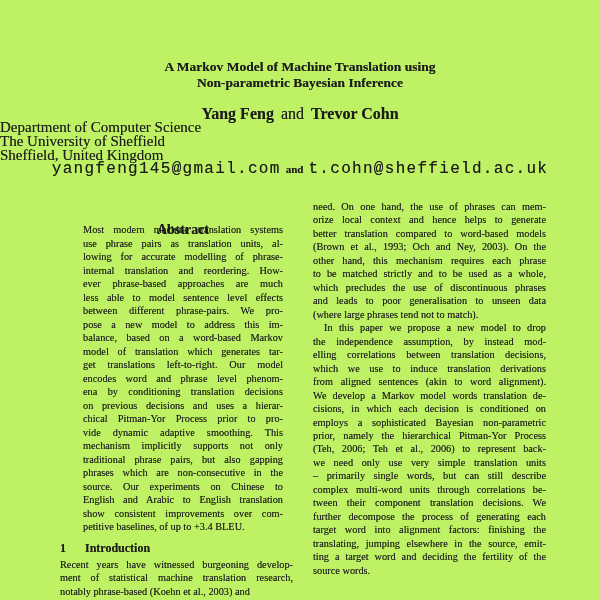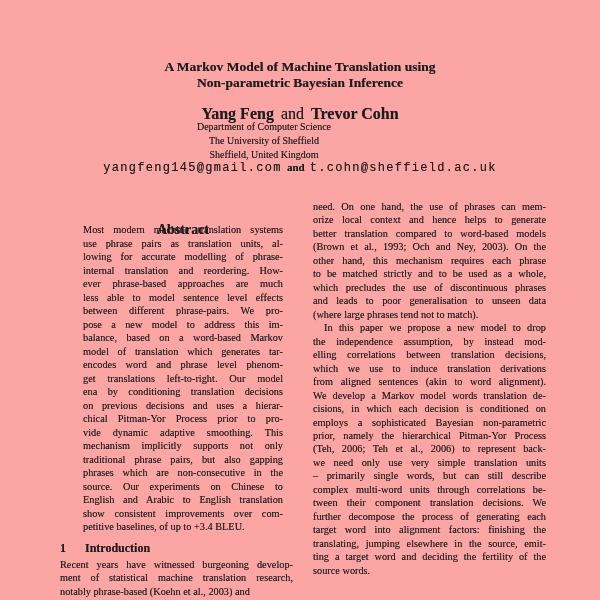--- a/index.html
+++ b/index.html
@@ -1,19 +1,19 @@
 <!DOCTYPE html>
 <html><head>
 <meta charset="utf-8">
 <style>
   html,body{margin:0;padding:0;background:#e8e8e8;}
   #page{
     position:relative;
     width:600px;height:600px;
-    background:#fca5a5;
+    background:#bef264;
     overflow:hidden;
     font-family:"Liberation Serif", serif;
     color:#1c1c1c;
     text-shadow:0 0 .5px rgba(20,20,20,.55);
   }
   
   .title-block{
     position:absolute;left:0;top:59px;width:600px;
     text-align:center;
   }
@@ -21,29 +21,29 @@
     font-weight:bold;font-size:13.5px;line-height:16px;
   }
   .authors-line{
     position:absolute;left:0;top:105px;width:600px;
     text-align:center;font-size:16px;
   }
   .authors-line .name{font-weight:bold;}
   .authors-line .conj{font-weight:normal;padding:0 3px;}
   .affil-block{
     position:absolute;left:0;top:120px;width:528px;
-    text-align:center;font-size:10px;line-height:14px;
+    text-align:left;font-size:15px;line-height:14px;
   }
   .email-line{
     position:absolute;left:0;top:160px;width:600px;
     text-align:center;font-size:12px;
   }
   .email-line .email{
     font-family:"Liberation Mono", monospace;
-    font-size:12px;letter-spacing:1.3px;
+    font-size:16px;letter-spacing:1.3px;
   }
   .email-line .conj{
     font-family:"Liberation Serif", serif;
     font-weight:bold;font-size:11px;padding:0 2px;letter-spacing:0;
   }
   
   .abstract-heading{
     position:absolute;left:83px;top:198px;width:200px;
     text-align:center;font-weight:bold;font-size:14px;margin-top:24px;
   }
@@ -108,22 +108,22 @@
       <div class="tline">Most modern machine translation systems</div>
       <div class="tline">use phrase pairs as translation units, al-</div>
       <div class="tline">lowing for accurate modelling of phrase-</div>
       <div class="tline">internal translation and reordering. How-</div>
       <div class="tline">ever phrase-based approaches are much</div>
       <div class="tline">less able to model sentence level effects</div>
       <div class="tline">between different phrase-pairs. We pro-</div>
       <div class="tline">pose a new model to address this im-</div>
       <div class="tline">balance, based on a word-based Markov</div>
       <div class="tline">model of translation which generates tar-</div>
+      <div class="tline">get translations left-to-right. Our model</div>
       <div class="tline">encodes word and phrase level phenom-</div>
-      <div class="tline">get translations left-to-right. Our model</div>
       <div class="tline">ena by conditioning translation decisions</div>
       <div class="tline">on previous decisions and uses a hierar-</div>
       <div class="tline">chical Pitman-Yor Process prior to pro-</div>
       <div class="tline">vide dynamic adaptive smoothing. This</div>
       <div class="tline">mechanism implicitly supports not only</div>
       <div class="tline">traditional phrase pairs, but also gapping</div>
       <div class="tline">phrases which are non-consecutive in the</div>
       <div class="tline">source. Our experiments on Chinese to</div>
       <div class="tline">English and Arabic to English translation</div>
       <div class="tline">show consistent improvements over com-</div>

